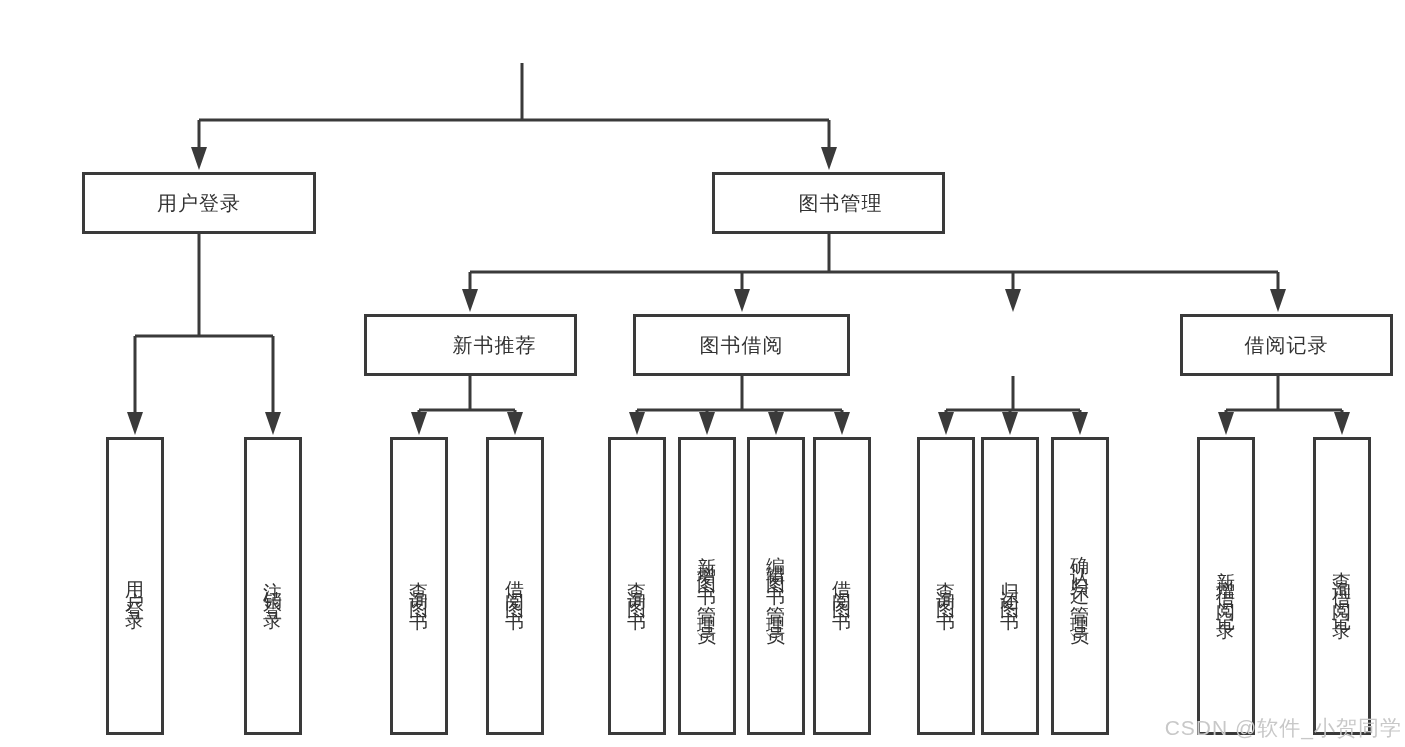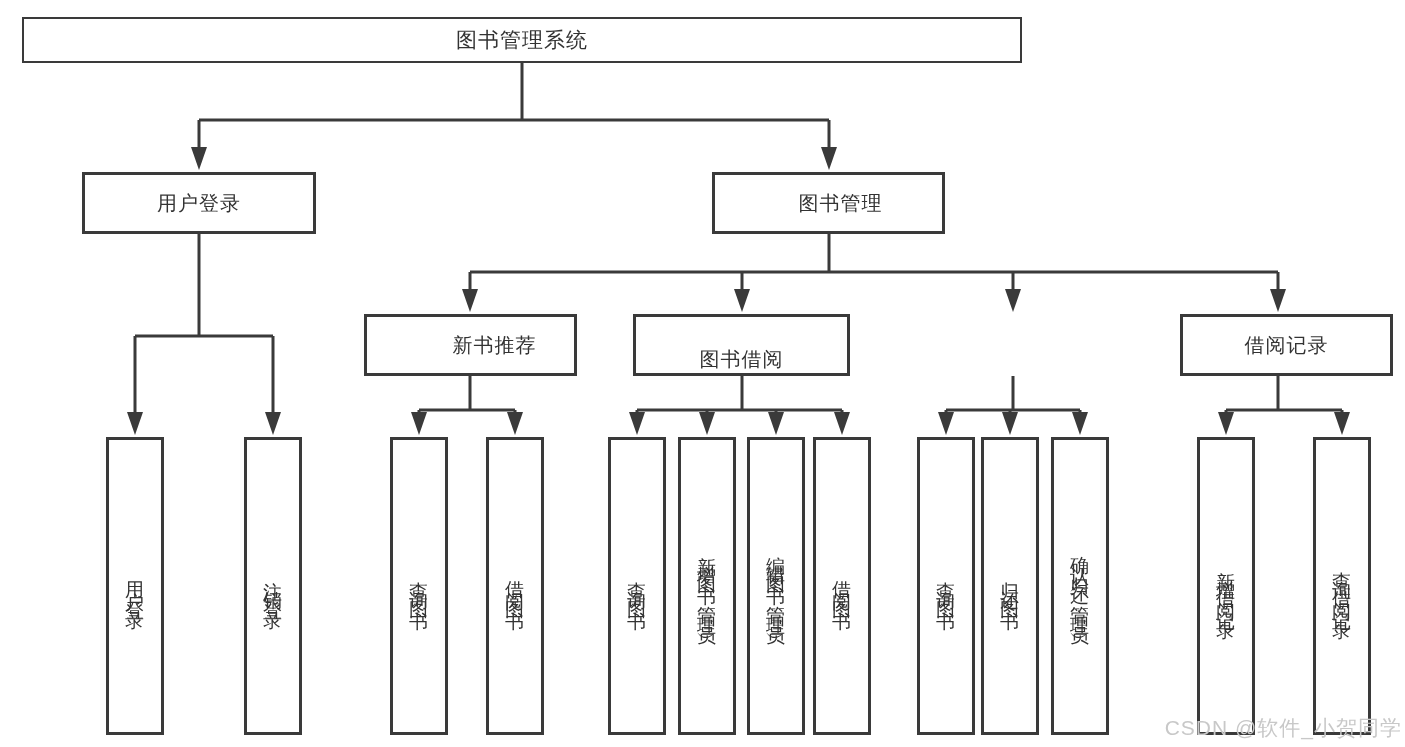--- a/index.html
+++ b/index.html
@@ -78,35 +78,32 @@
         <polygon points="768,412 784,412 776,435"></polygon>
         <polygon points="834,412 850,412 842,435"></polygon>
         <polygon points="938,412 954,412 946,435"></polygon>
         <polygon points="1002,412 1018,412 1010,435"></polygon>
         <polygon points="1072,412 1088,412 1080,435"></polygon>
         <polygon points="1218,412 1234,412 1226,435"></polygon>
         <polygon points="1334,412 1350,412 1342,435"></polygon>
       </g>
   </svg>
 
-  <div class="node root" style="left:22px; top:17px; width:1000px; height:46px;">
-    <span>图书管理系统</span>
-  </div>
 
   <div class="node" style="left:82px; top:172px; width:234px; height:62px;">
     <span>用户登录</span>
   </div>
   <div class="node" style="left:712px; top:172px; width:233px; height:62px;padding-left:24px;">
     <span>图书管理</span>
   </div>
 
   <div class="node" style="left:364px; top:314px; width:213px; height:62px;padding-left:48px;">
     <span>新书推荐</span>
   </div>
-  <div class="node" style="left:633px; top:314px; width:217px; height:62px;align-items:flex-end;">
+  <div class="node" style="left:633px; top:314px; width:217px; height:62px;">
     <span>图书借阅</span>
   </div>
   <div class="node" style="left:1172px; top:314px; width:213px; height:62px;margin-left:8px;">
     <span>借阅记录</span>
   </div>
 
   <div class="node vnode" style="left:106px; top:437px; width:58px; height:298px;">
     <span class="vlabel">用户登录</span>
   </div>
   <div class="node vnode" style="left:244px; top:437px; width:58px; height:298px;">

